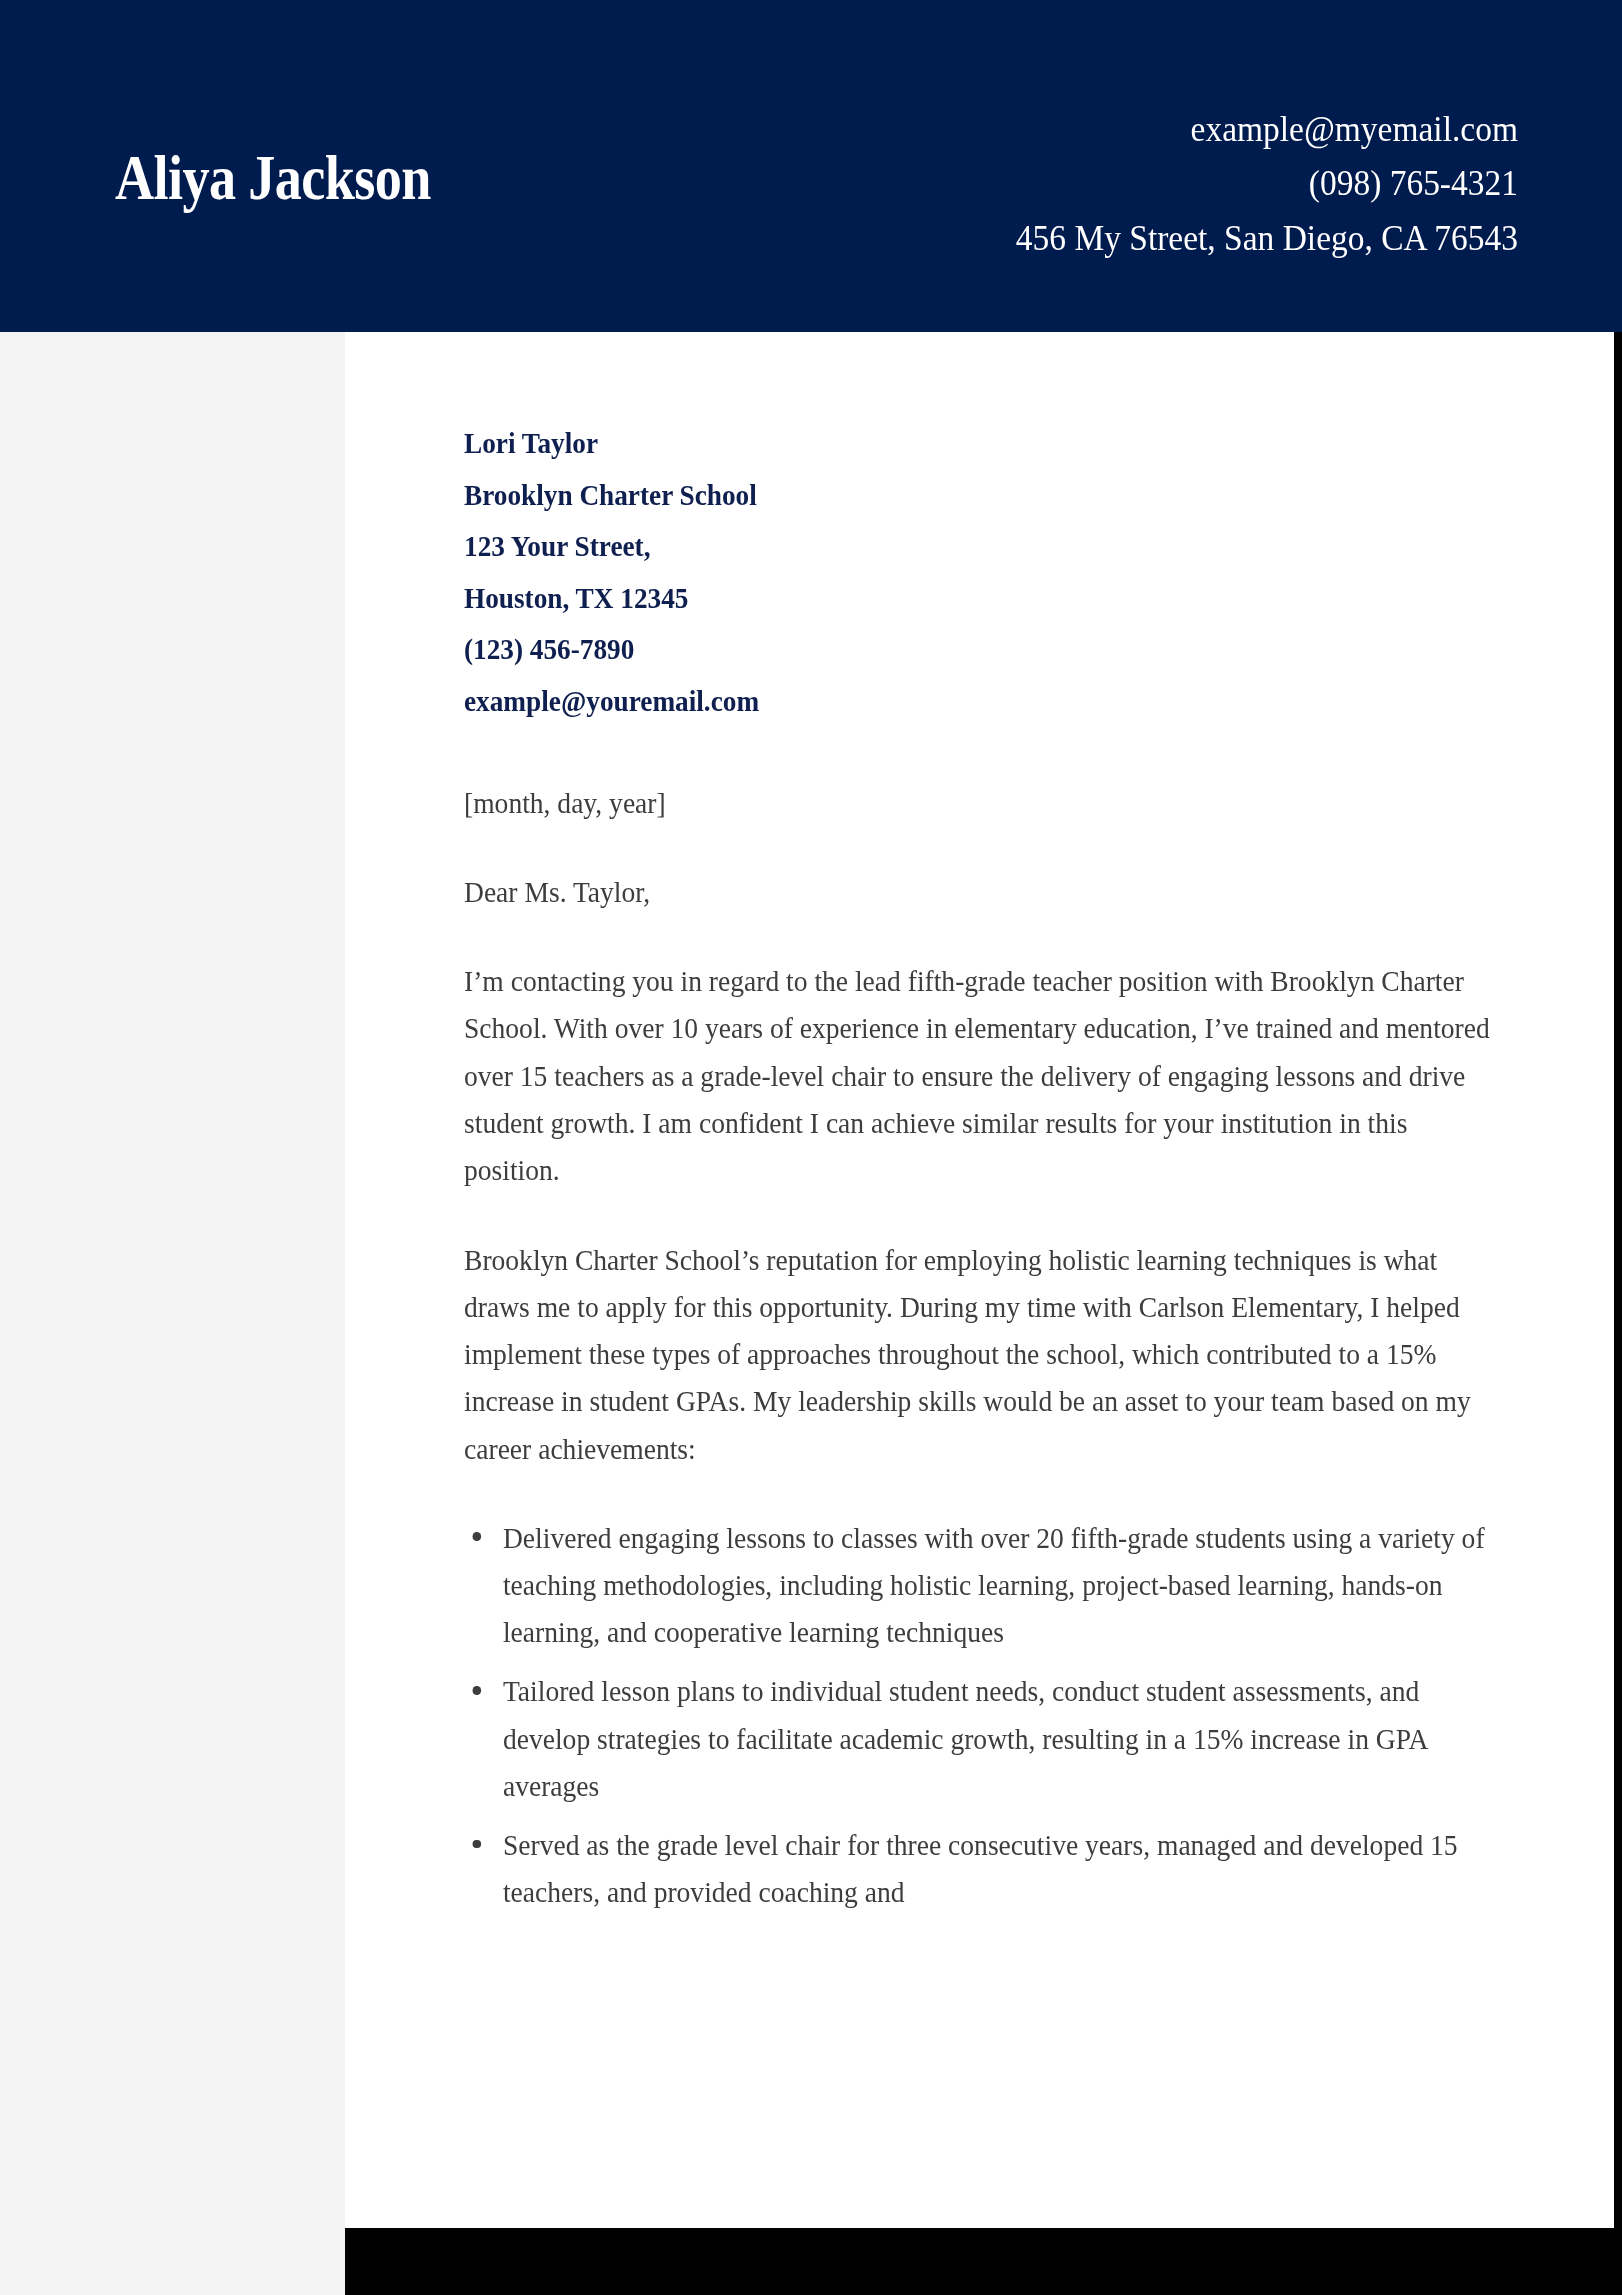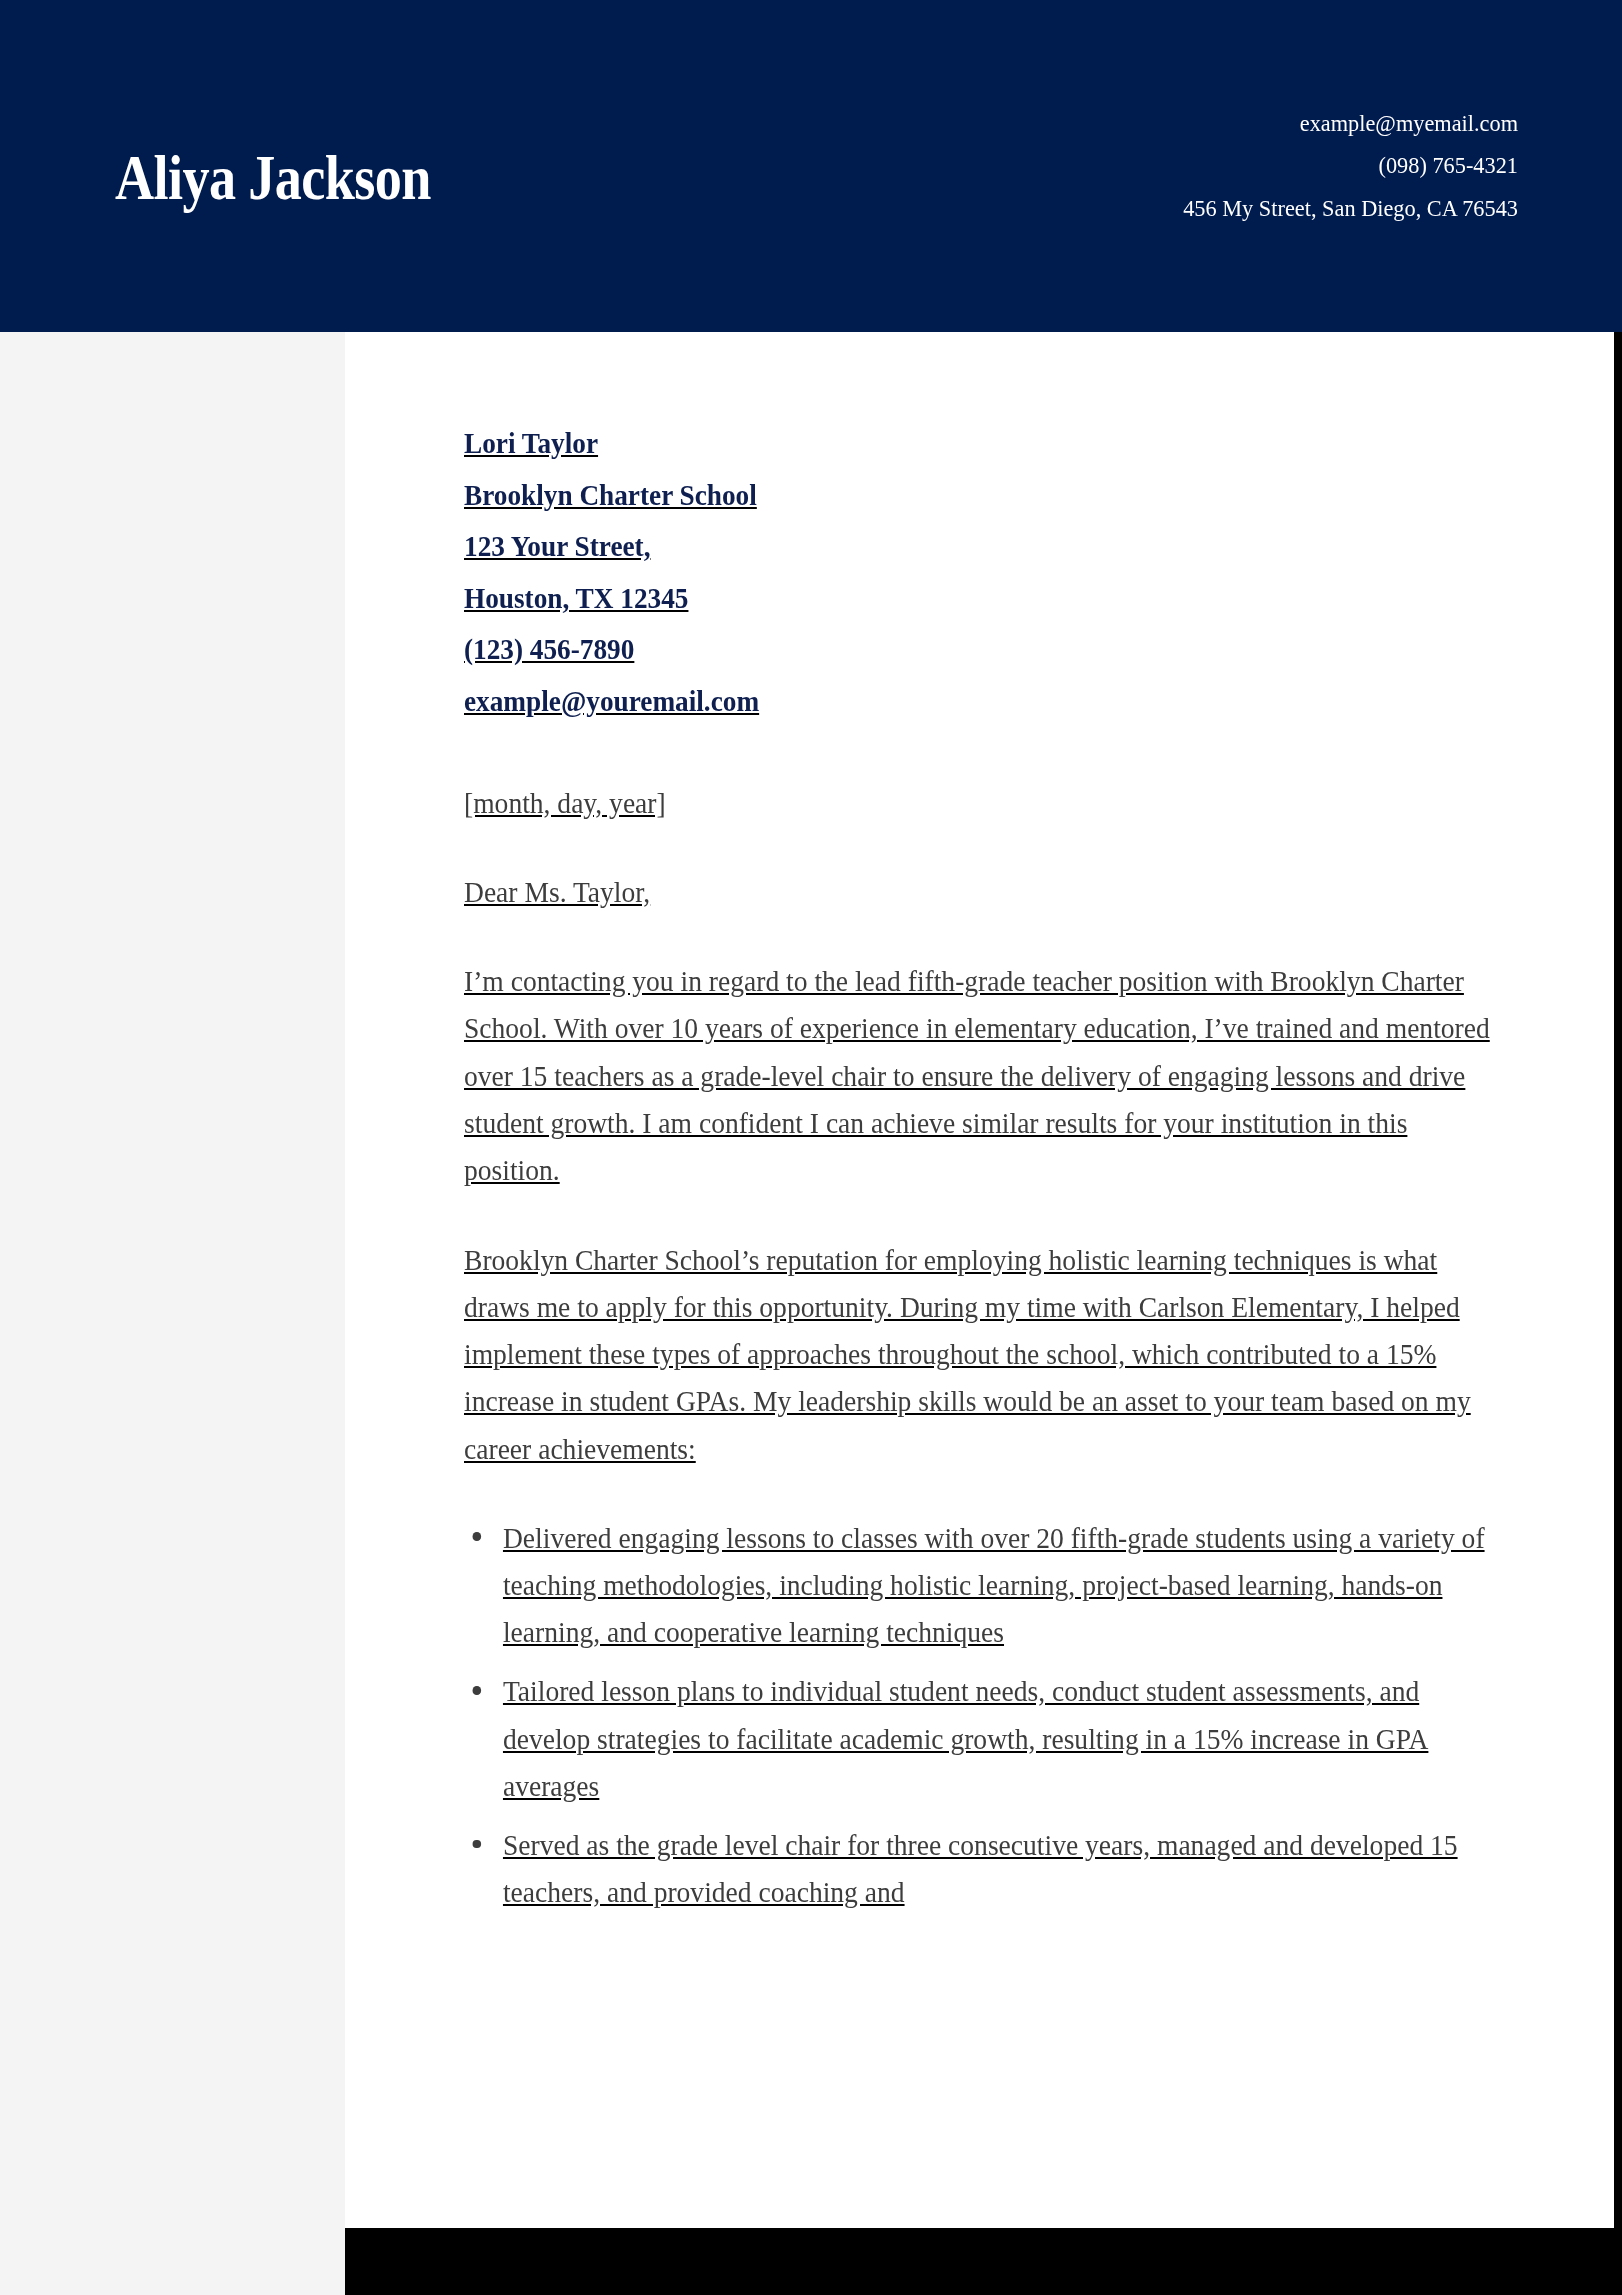--- a/index.html
+++ b/index.html
@@ -74,38 +74,37 @@
     white-space: nowrap;
     transform: scaleX(0.86);
     transform-origin: left center;
   }
   .header-contact {
     position: absolute;
     right: 105px;
     top: 111px;
     text-align: right;
     color: #ffffff;
-    font-size: 24px;
+    font-size: 36px;
     line-height: 1.0;
   }
   .header-contact div {
     margin-bottom: 18.3px;
     white-space: nowrap;
     transform: scaleX(0.93);
     transform-origin: right center;
   }
   .header-contact div:last-child { margin-bottom: 0; }
 
   
   .letter {
     position: absolute;
     left: 464px;
     top: 418px;
     width: 1033px;
-    text-decoration: underline;
   }
 
   .recipient {
     color: #0F2050;
     font-weight: 700;
     font-size: 29px;
     line-height: 1.78;
     margin-bottom: 0;
     transform: scaleX(0.94);
     transform-origin: left top;

